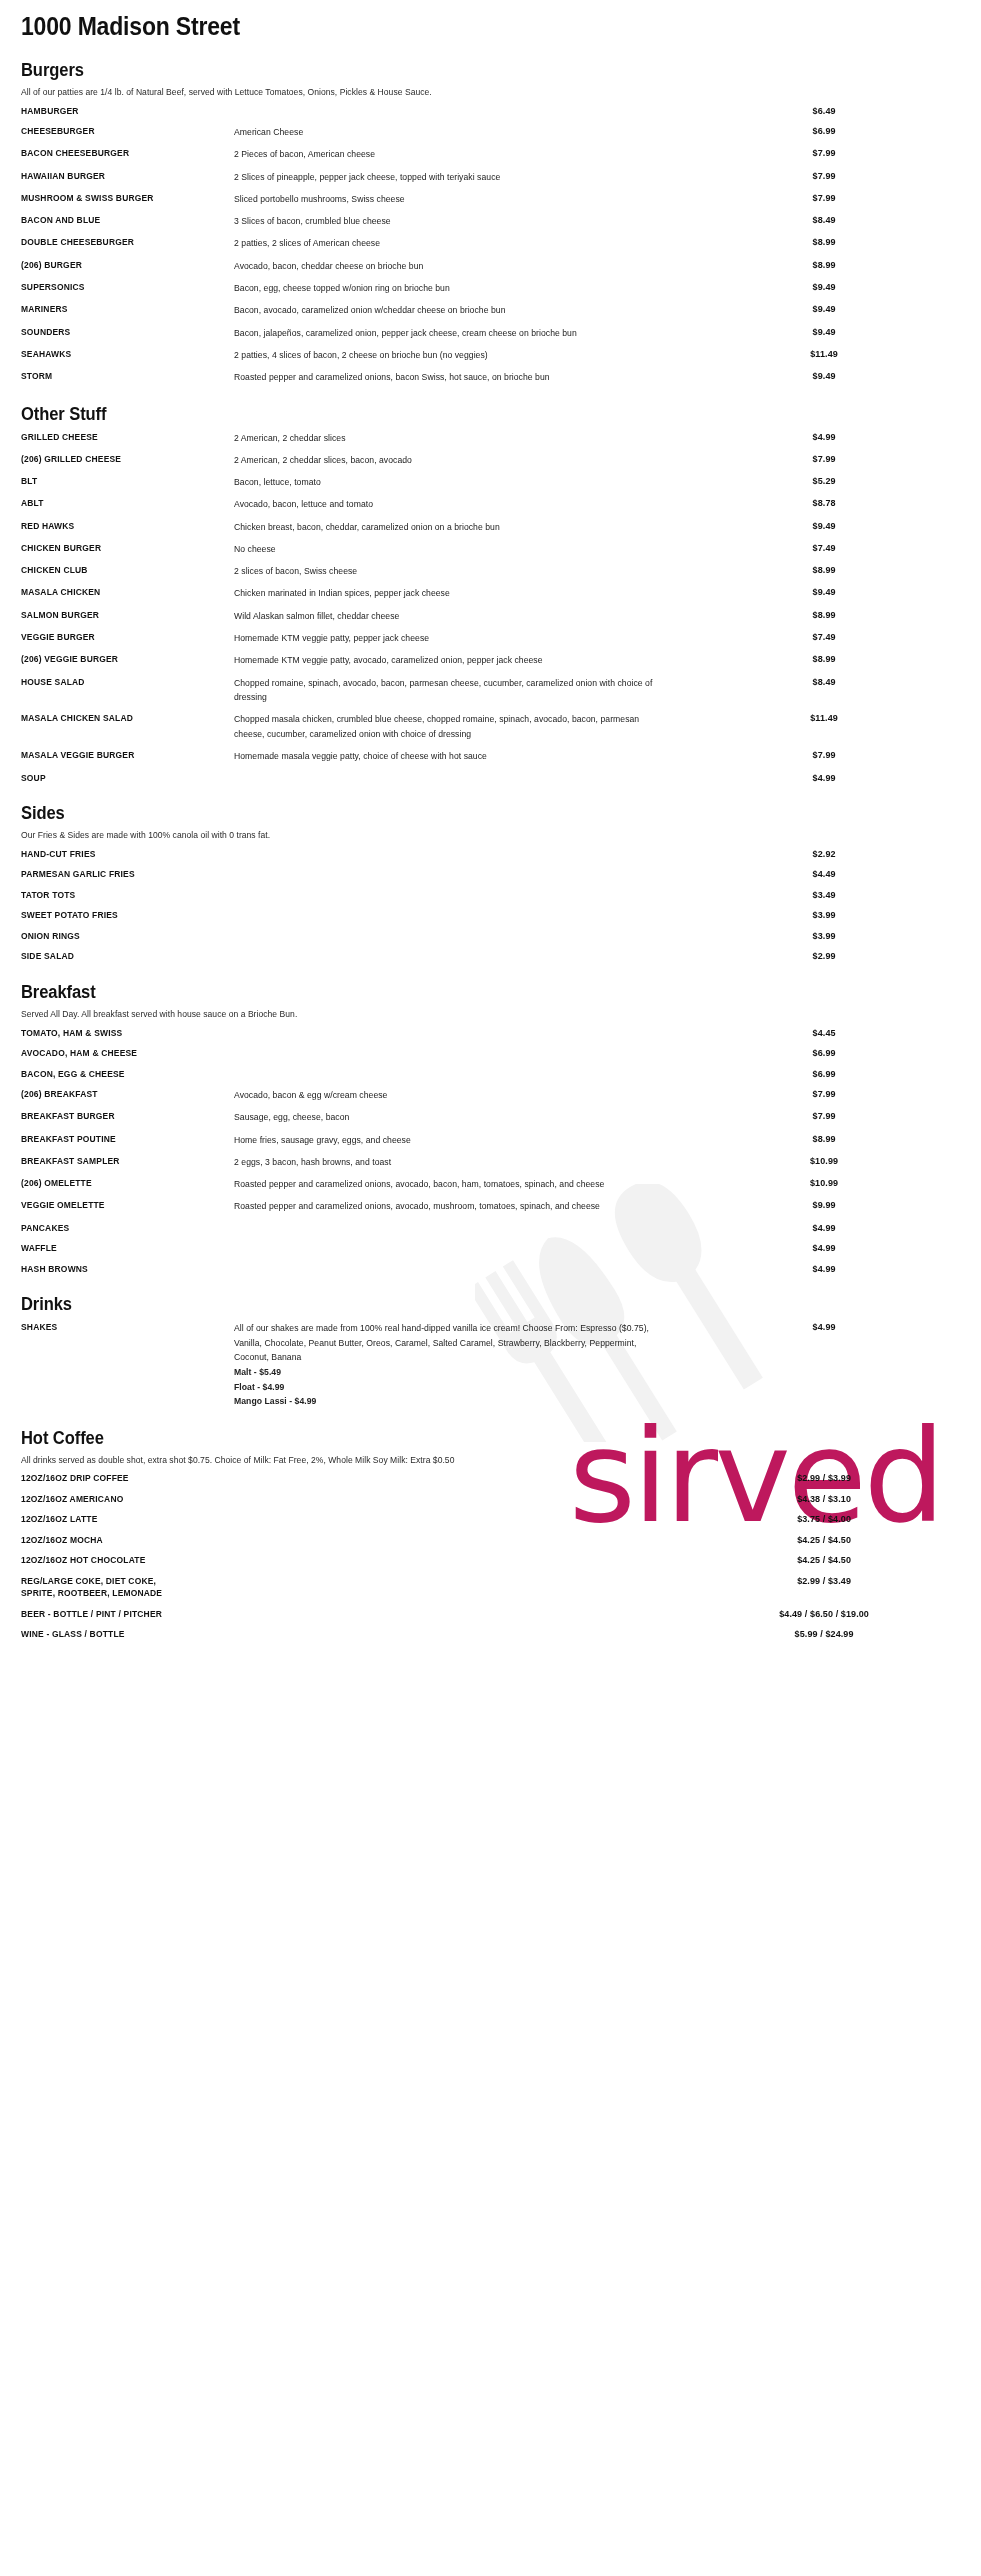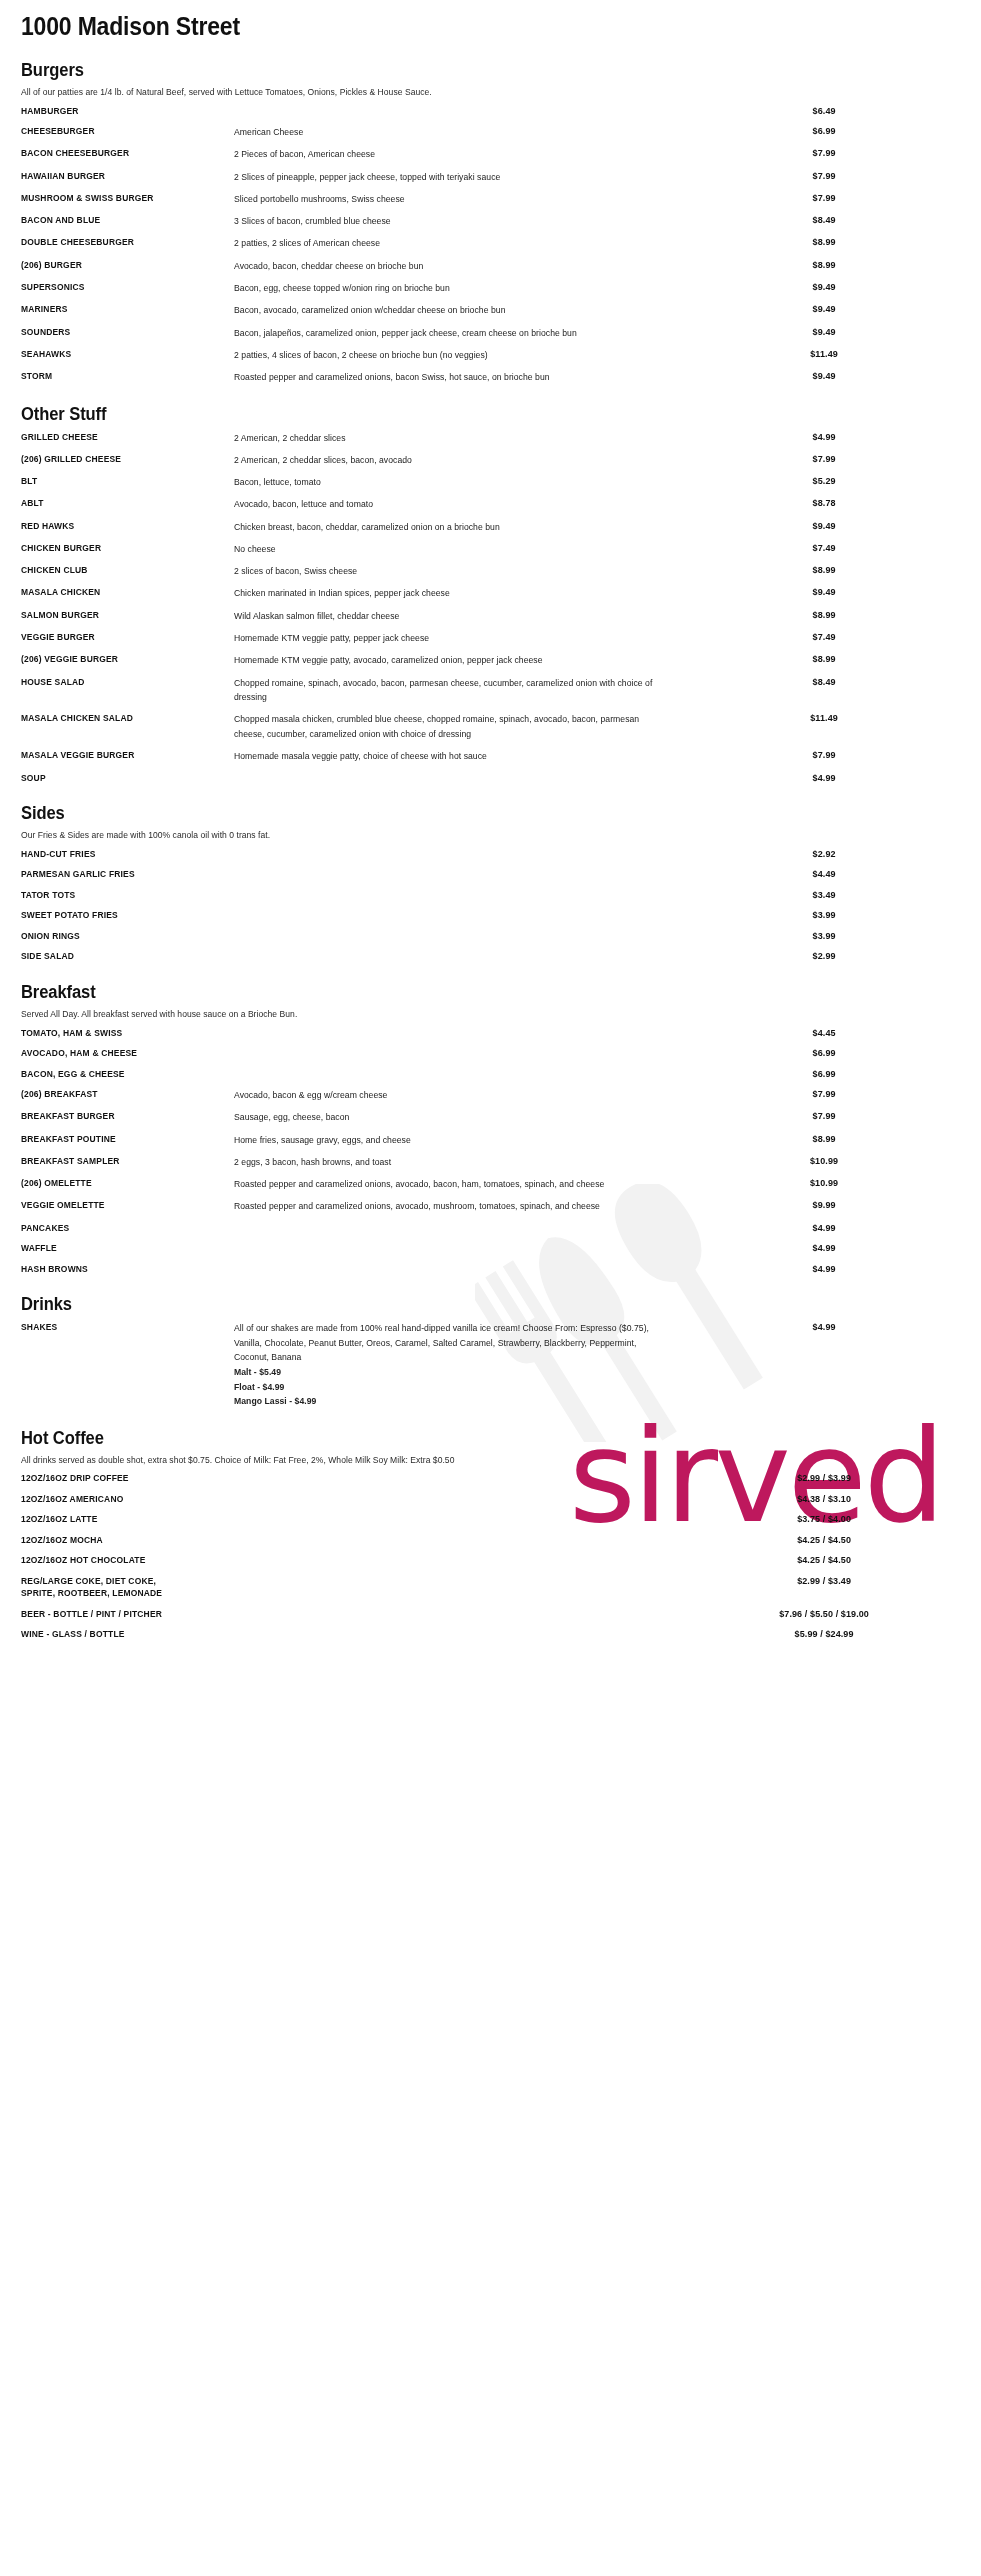--- a/index.html
+++ b/index.html
@@ -438,21 +438,21 @@
           <div class="item-price">$4.25 / $4.50</div>
         </div>
         <div class="item">
           <div class="item-name">REG/LARGE COKE, DIET COKE, SPRITE, ROOTBEER, LEMONADE</div>
           <div class="item-desc"></div>
           <div class="item-price">$2.99 / $3.49</div>
         </div>
         <div class="item">
           <div class="item-name">BEER - BOTTLE / PINT / PITCHER</div>
           <div class="item-desc"></div>
-          <div class="item-price">$7.96 / $5.50 / $19.00</div>
+          <div class="item-price">$4.49 / $6.50 / $19.00</div>
         </div>
         <div class="item">
           <div class="item-name">WINE - GLASS / BOTTLE</div>
           <div class="item-desc"></div>
           <div class="item-price">$5.99 / $24.99</div>
         </div>
       </section>
     </div>
 </div>
 

